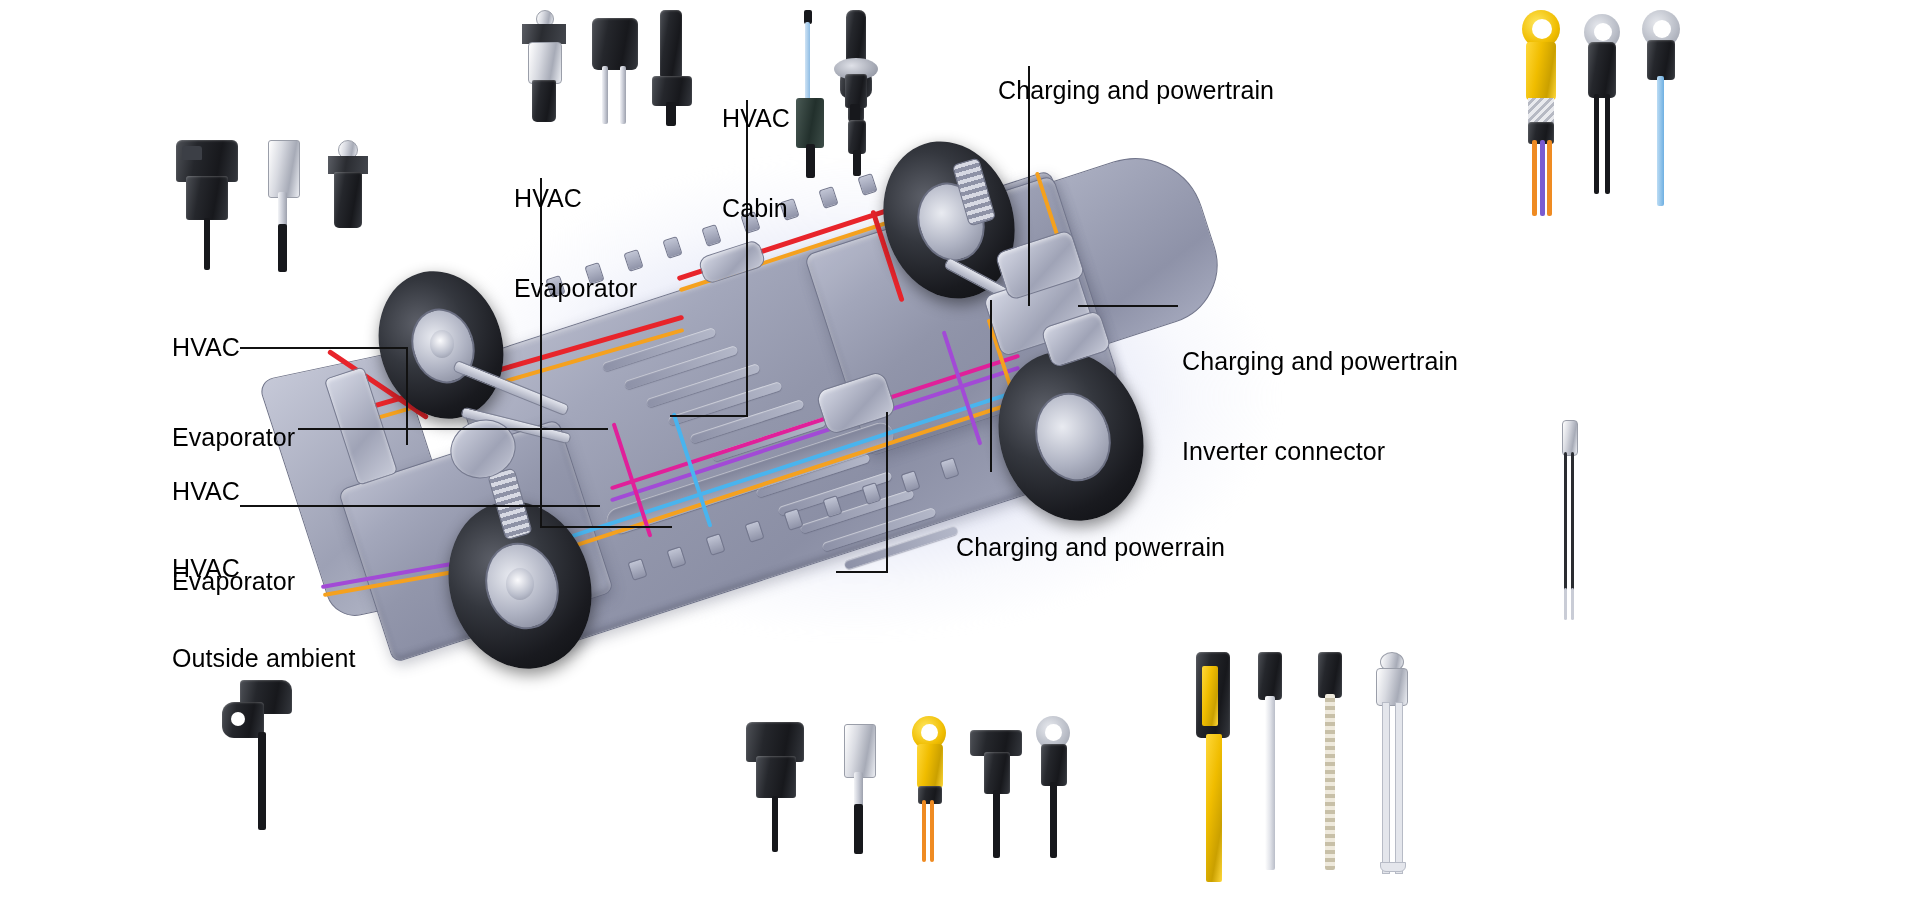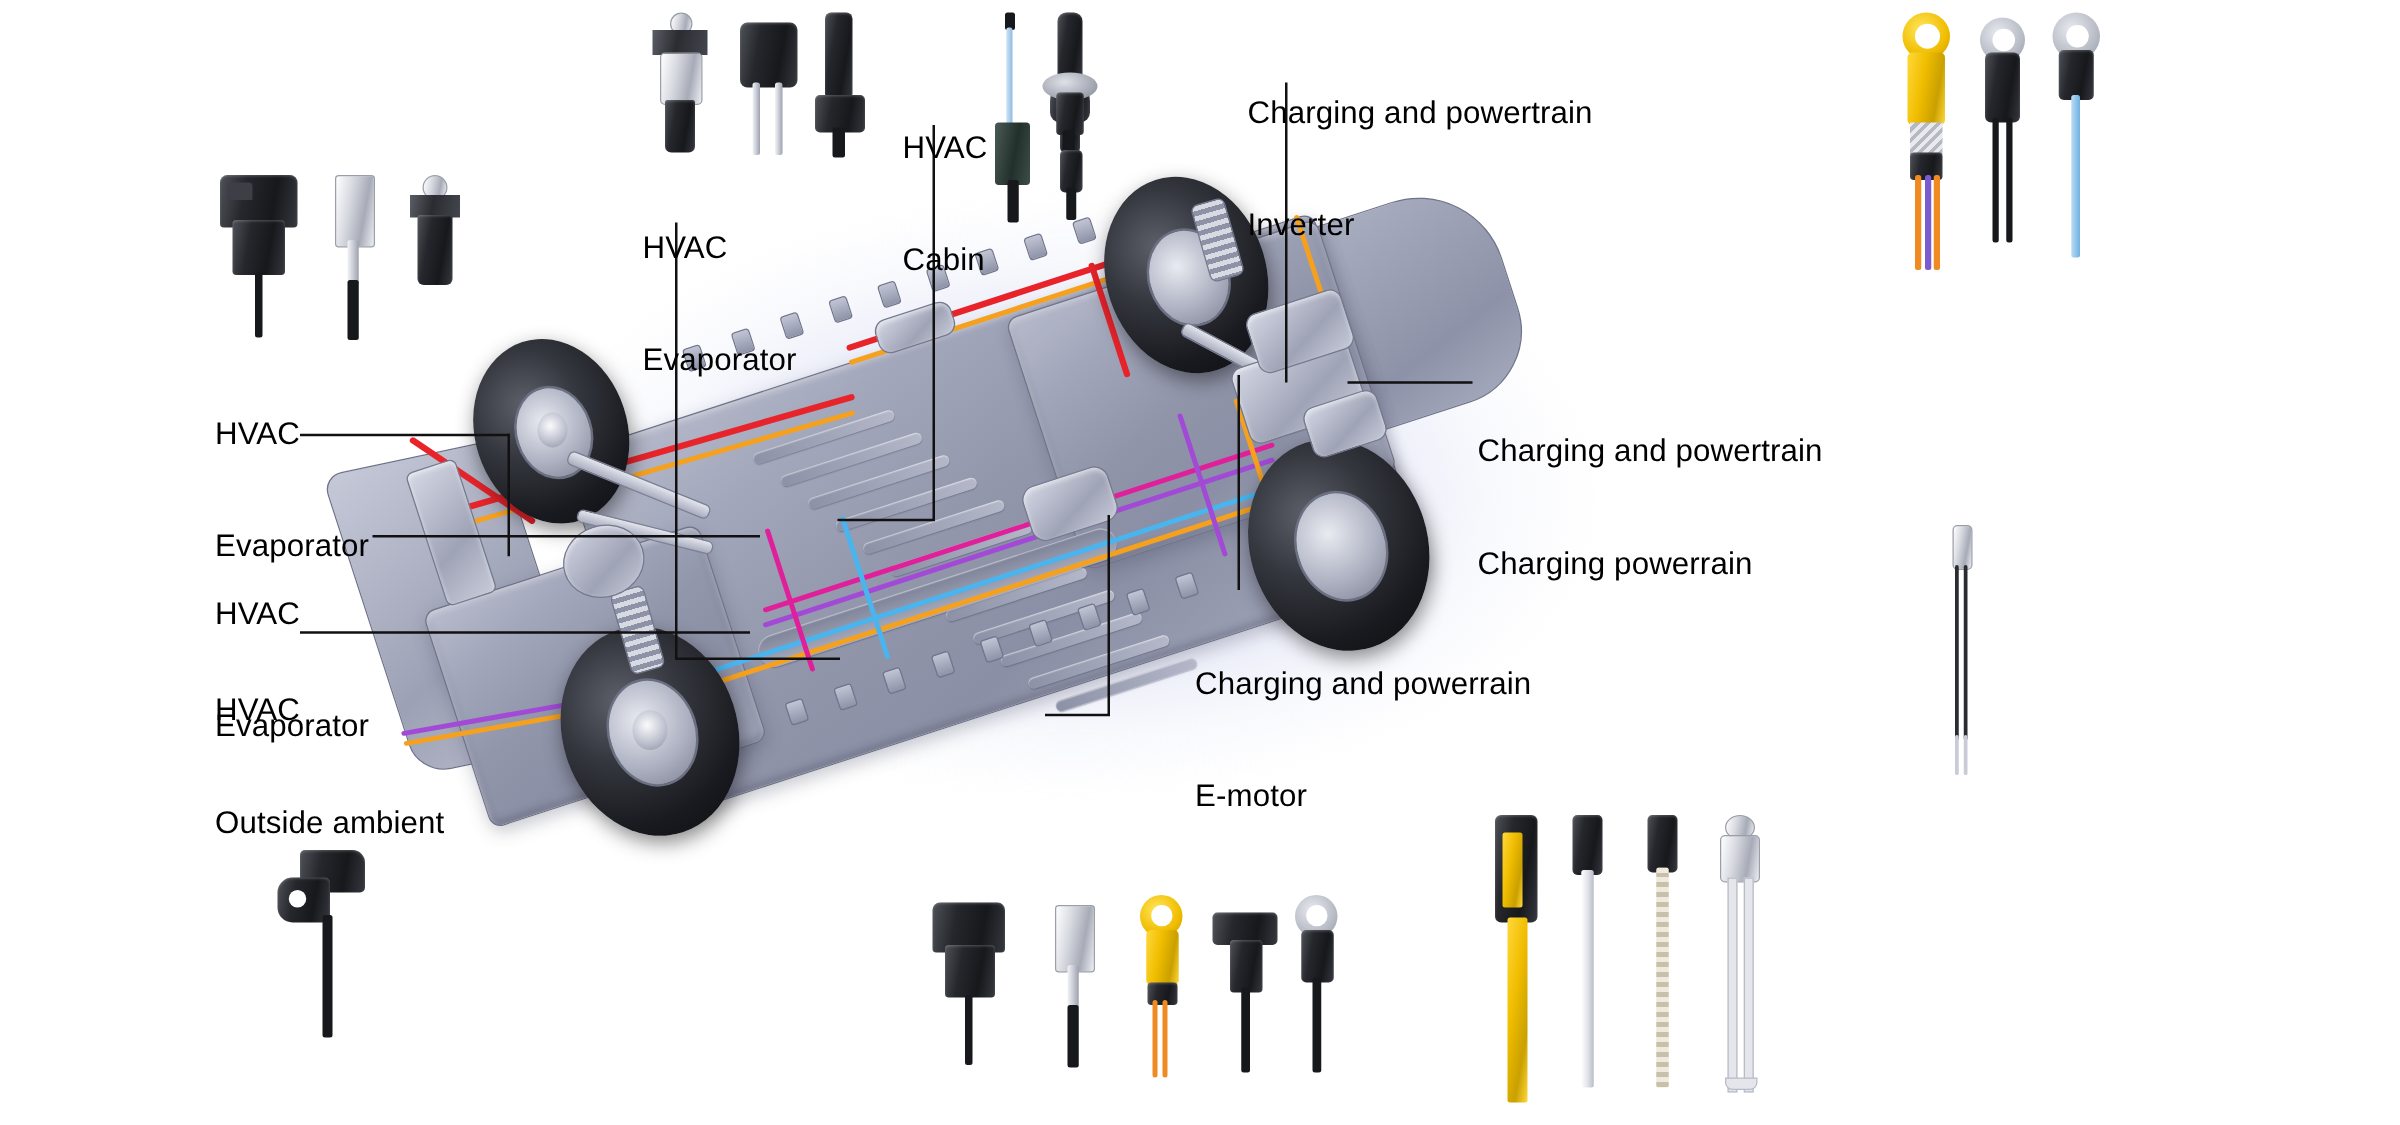--- a/index.html
+++ b/index.html
@@ -413,27 +413,25 @@
     <div>Evaporator</div>
   </div>
 
   <div class="label" style="left:722px;top:43px;">
     <div>HVAC</div>
     <div>Cabin</div>
   </div>
 
   <div class="label" style="left:998px;top:15px;">
     <div>Charging and powertrain</div>
-    <div>Inverter</div>
   </div>
 
   <div class="label" style="left:1182px;top:286px;">
     <div>Charging and powertrain</div>
-    <div>Charging powerrain</div>
+    <div>Inverter connector</div>
   </div>
 
   <div class="label" style="left:956px;top:472px;">
     <div>Charging and powerrain</div>
-    <div>E-motor</div>
   </div>
 
 
 </div>
 
 </body></html>

